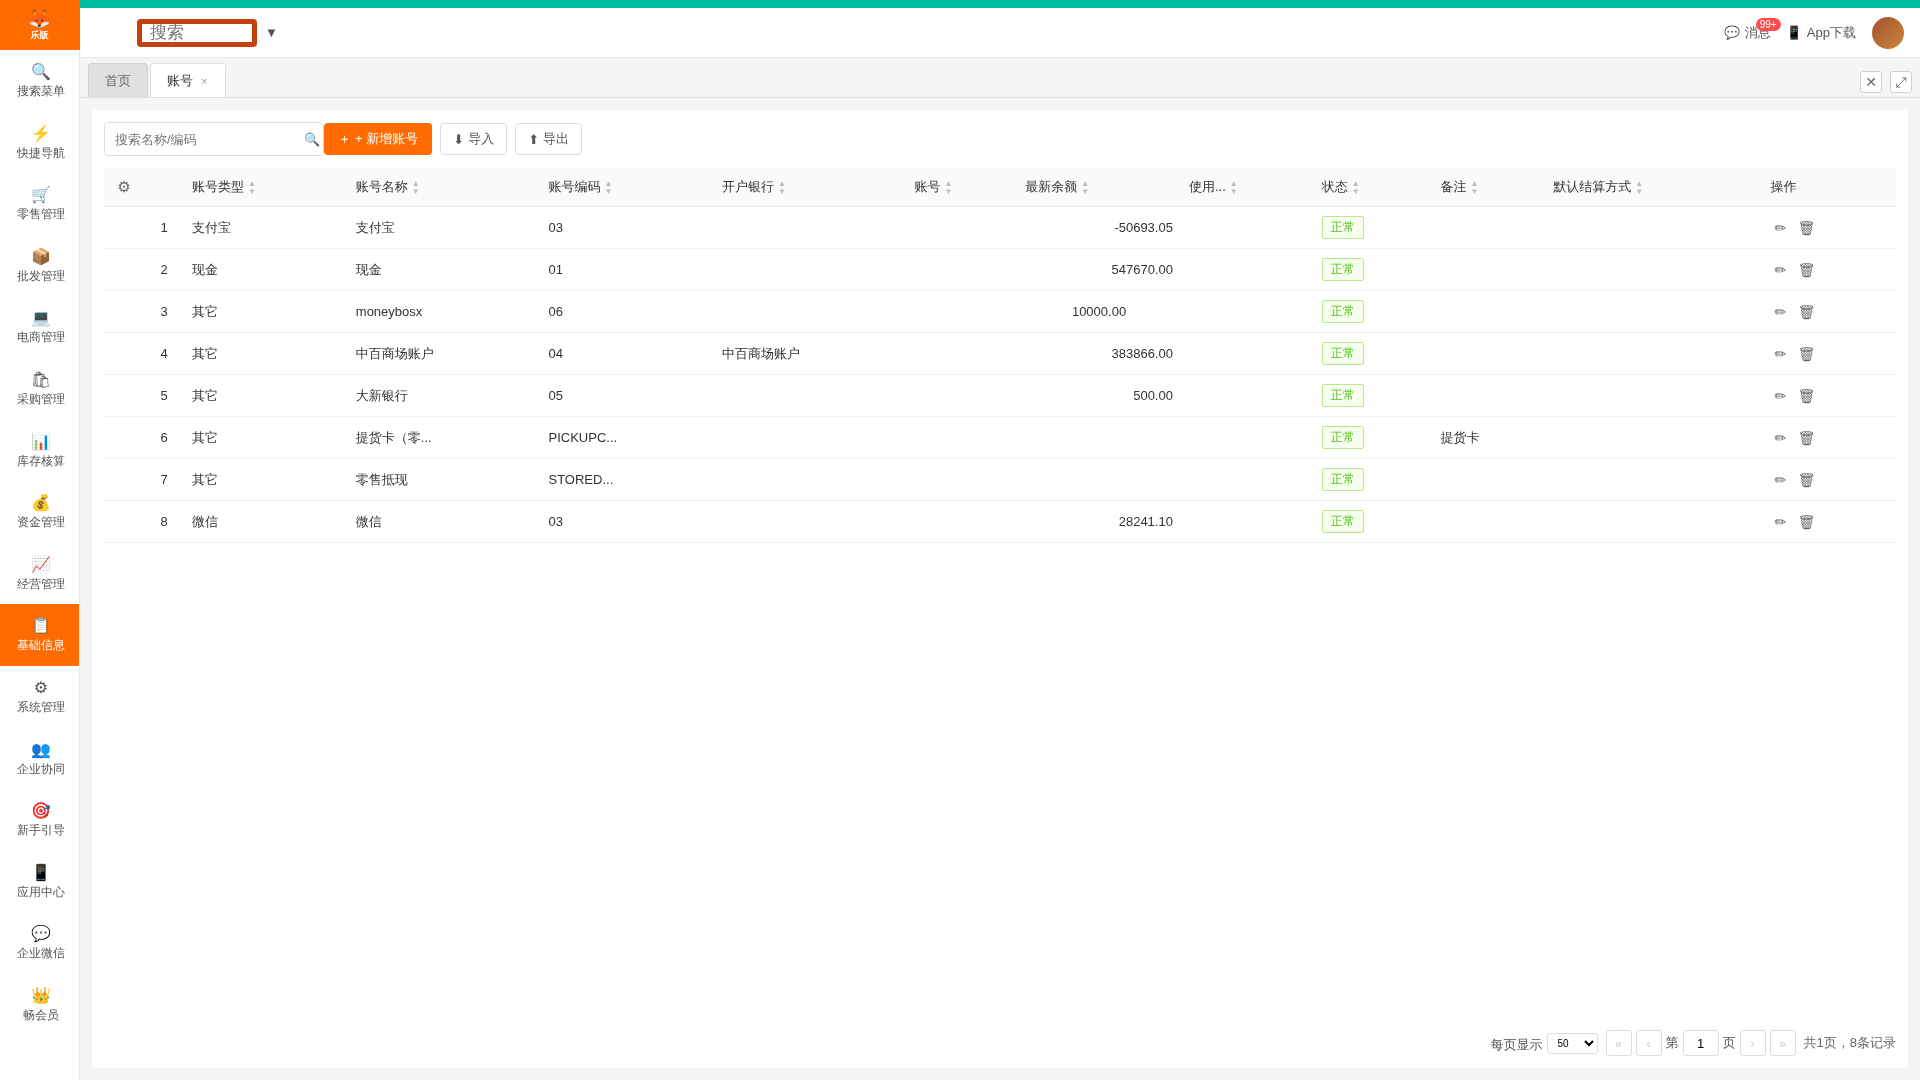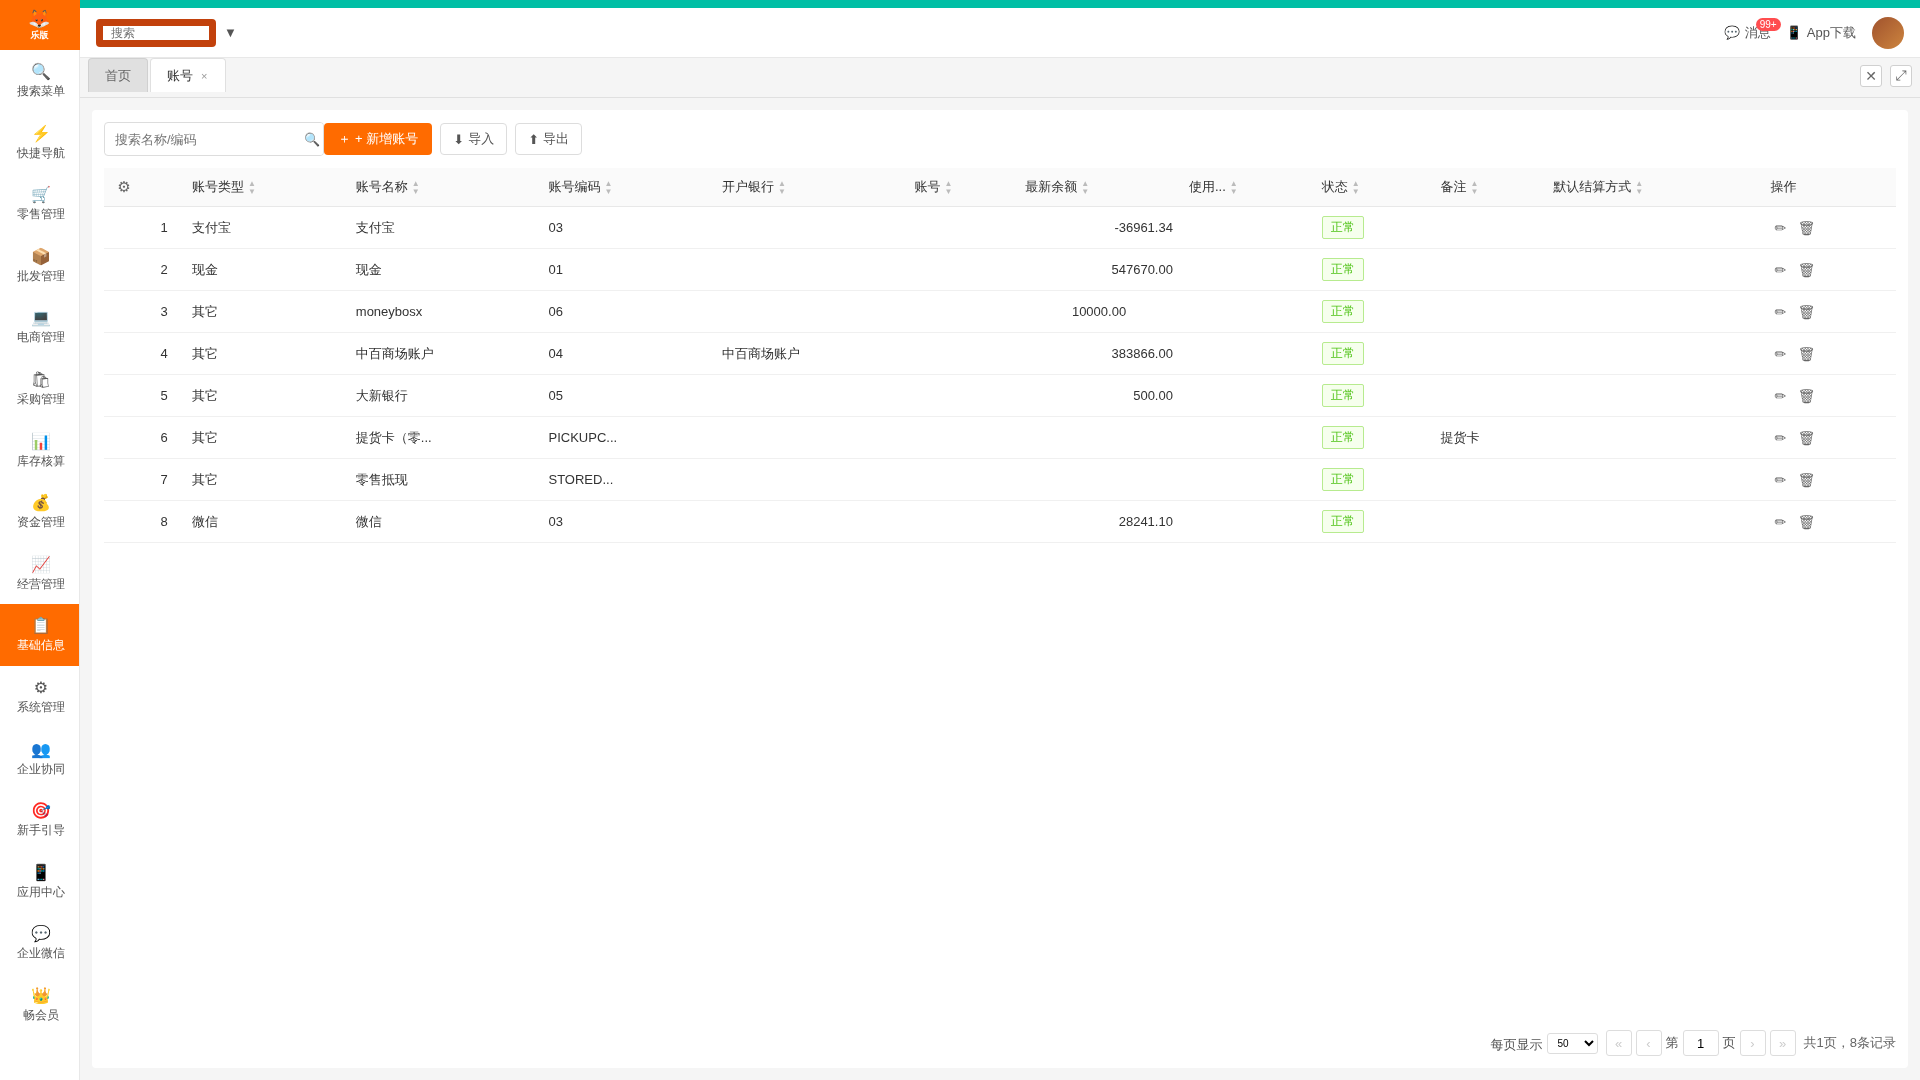--- a/index.html
+++ b/index.html
@@ -77,25 +77,26 @@
       flex-shrink: 0;
     }
     .top-bar-left {
       display: flex;
       align-items: center;
       gap: 8px;
     }
     .top-bar-search {
       width: 120px;
       height: 28px;
-      border: 7px solid #c2410c;
+      border: 5px solid #c2410c;
       border-radius: 4px;
       padding: 0 8px;
-      font-size: 12px;
+      font-size: 17px;
       outline: none;
+      margin-left: 41px;
     }
     .top-bar-dropdown {
       display: flex;
       align-items: center;
       gap: 4px;
       cursor: pointer;
       color: #555;
       font-size: 13px;
     }
     .top-bar-right {
@@ -138,20 +139,21 @@
       border-radius: 50%;
       background: #ccc;
       overflow: hidden;
     }
 
     
     .tabs-bar {
       height: 40px;
       background: #f5f5f5;
       display: flex;
+      align-items: flex-end;
       padding: 0 8px;
       border-bottom: 1px solid #e0e0e0;
       flex-shrink: 0;
       gap: 2px;
     }
     .tab {
       height: 34px;
       padding: 0 16px;
       display: flex;
       align-items: center;
@@ -594,21 +596,21 @@
           </thead>
           <tbody id="table-body">
           <tr>
       <td style="text-align:center;"></td>
       <td class="col-num">1</td>
       <td>支付宝</td>
       <td>支付宝</td>
       <td>03</td>
       <td></td>
       <td></td>
-      <td style="text-align:right;">-36961.34</td>
+      <td style="text-align:right;">-50693.05</td>
       <td></td>
       <td>
         <span class="status-badge status-normal">正常</span>
       </td>
       <td></td>
       <td></td>
       <td>
         <button class="action-btn" title="编辑">✏</button>
         <button class="action-btn" title="删除">🗑</button>
       </td>

